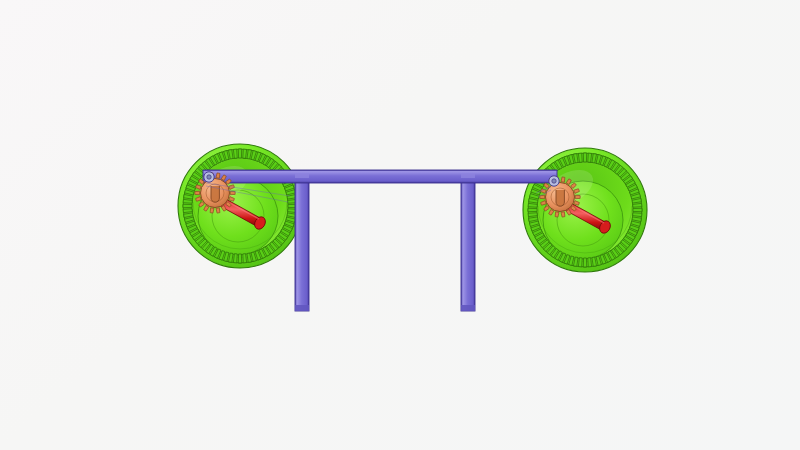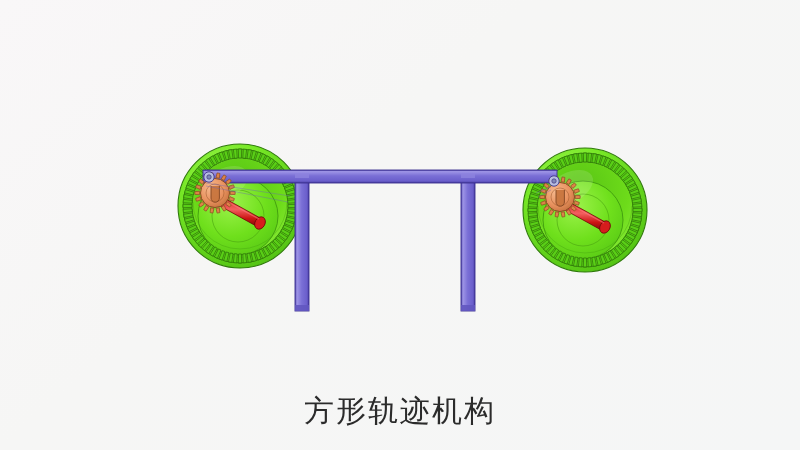--- a/index.html
+++ b/index.html
@@ -353,14 +353,13 @@
         <path d="M 556 190 L 556 202 A 4.2 4.2 0 0 0 564.4 202 L 564.4 190" fill="#c9763f" stroke="#7d4320" stroke-width="0.9" opacity="0.95"></path>
       </g>
       <g>
         <circle cx="554" cy="181" r="5.2" fill="#b7bde0" stroke="#4a4190" stroke-width="1"></circle>
         <circle cx="554" cy="181" r="2.2" fill="#7f87b8" stroke="#3d3680" stroke-width="0.7"></circle>
       </g>
       <path d="M 551 187 L 536 193 M 551 190 L 538 197" stroke="#6a62b8" stroke-width="0.7" fill="none" opacity="0.55"></path>
     </g>
   </svg>
 
-  <div id="caption">方形轨迹机构</div>
 </div>
 
 </body></html>

